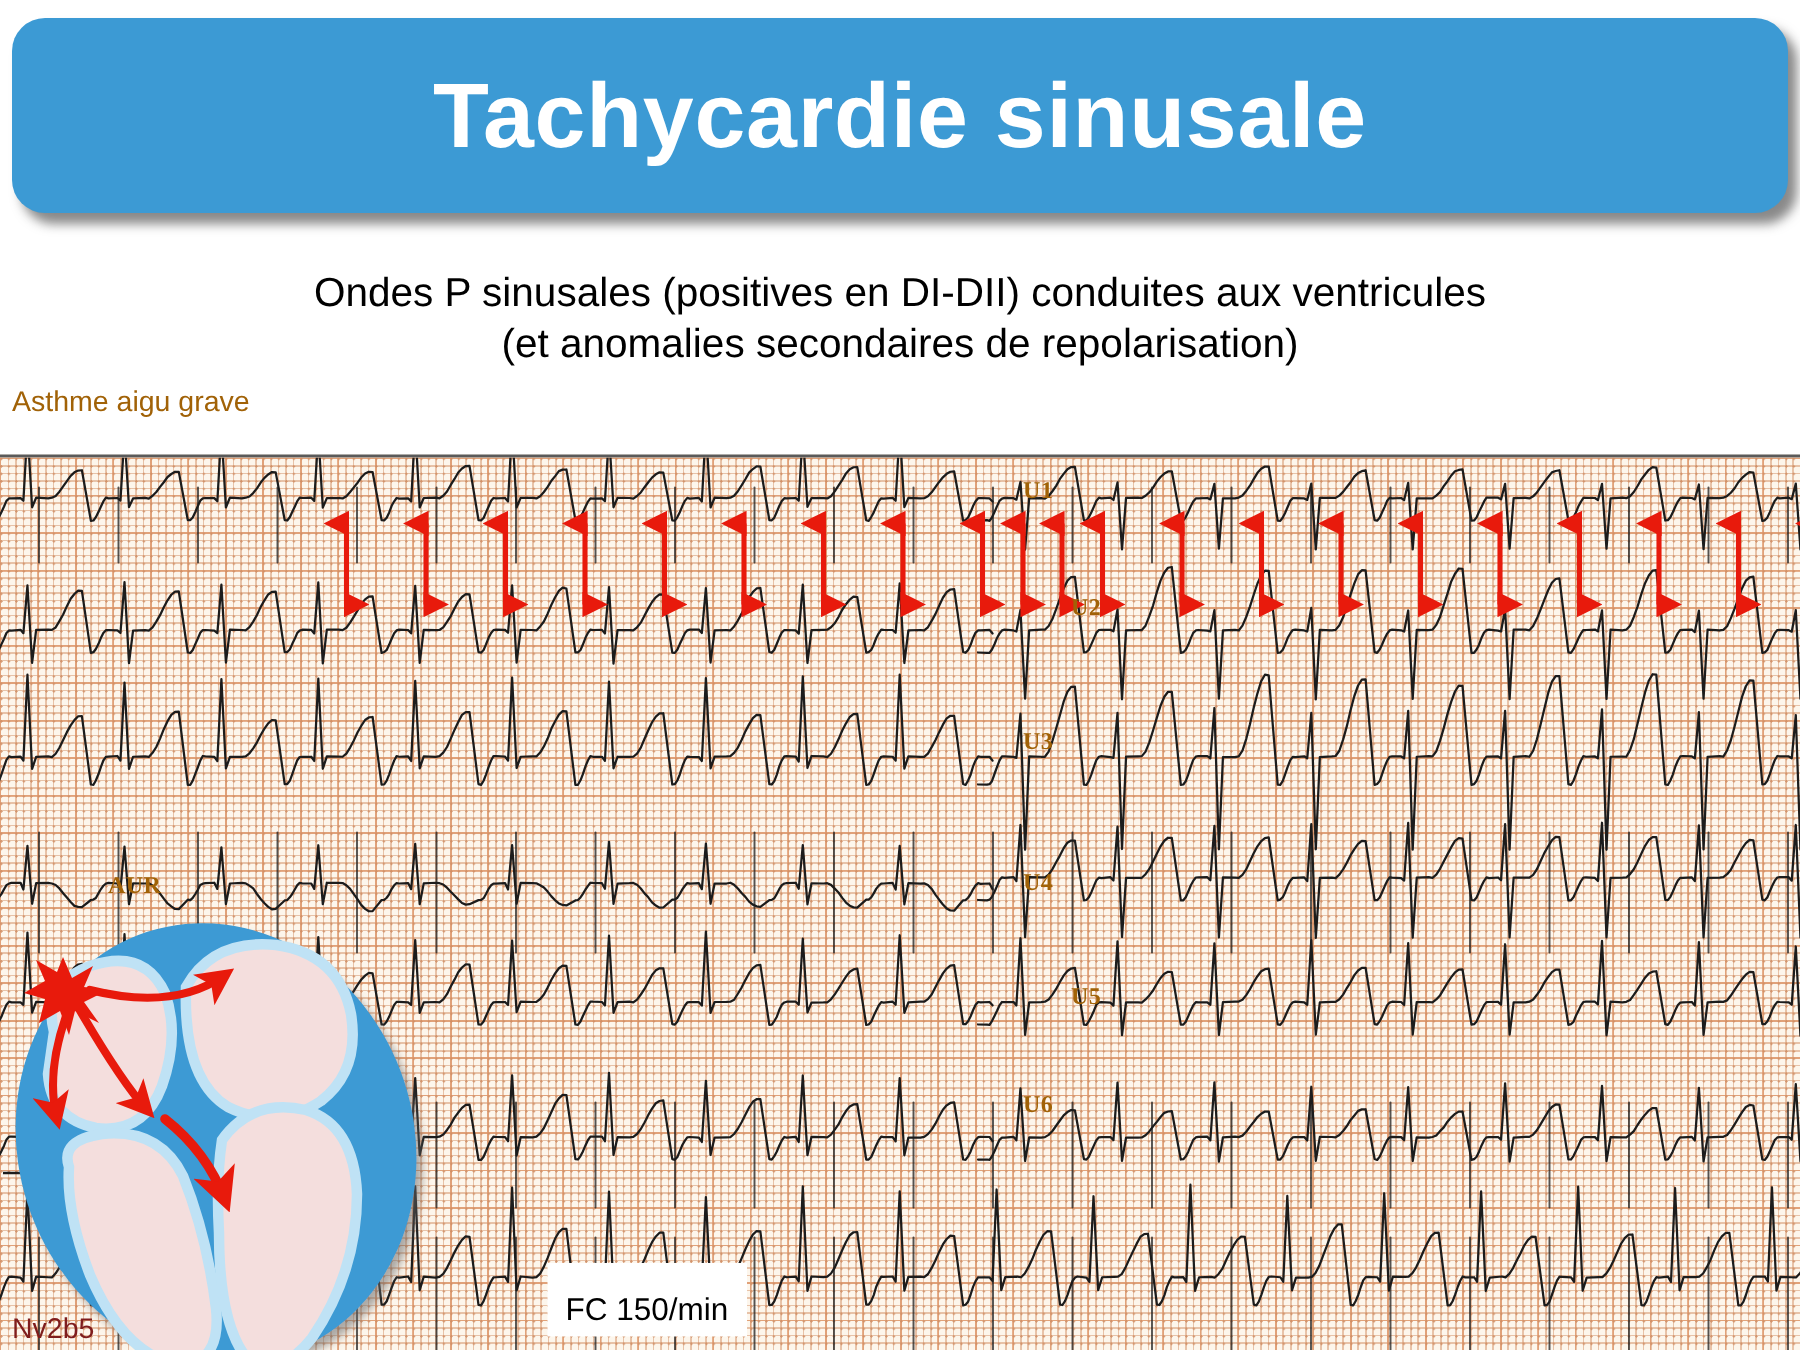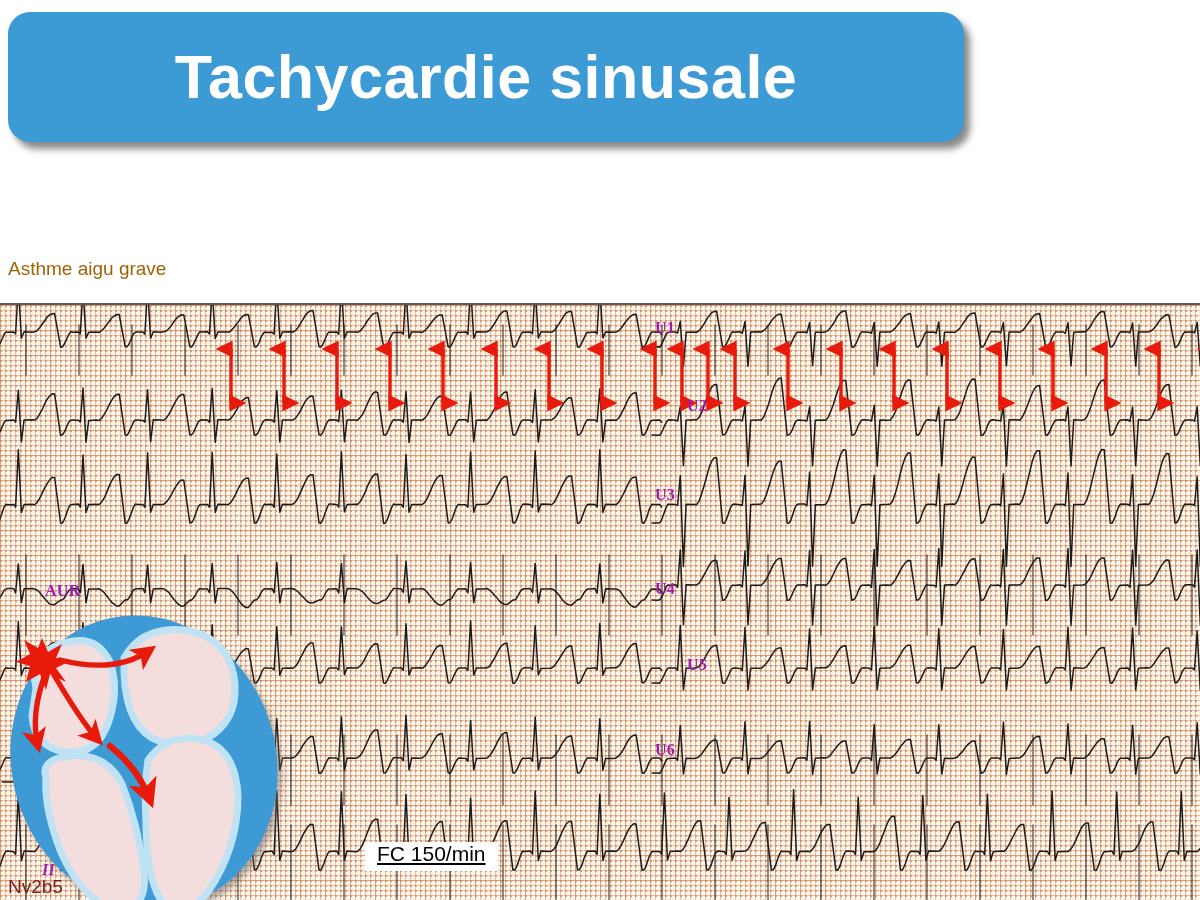--- a/index.html
+++ b/index.html
@@ -13,21 +13,21 @@
     position: relative;
     width: 1200px; height: 900px;
     background: #ffffff;
     overflow: hidden;
   }
 
   
   #title-banner {
     position: absolute;
     left: 8px; top: 12px;
-    width: 956px; height: 130px;
+    width: 1184px; height: 130px;
     background: #3c9ad4;
     border-radius: 22px;
     box-shadow: 6px 7px 7px rgba(40,40,40,0.55);
     display: flex;
     align-items: center;
     justify-content: center;
   }
   #title-text {
     color: #ffffff;
     font-size: 61px;
@@ -95,34 +95,34 @@
       radial-gradient(circle at 1px 1px, rgba(207,141,100,0.85) 0.7px, rgba(0,0,0,0) 0.8px);
     background-size: 5px 5px;
   }
   #ecg-svg { position: absolute; inset: 0; }
 
   .lead-label {
     position: absolute;
     font-family: "Liberation Serif", serif;
     font-weight: bold;
     font-size: 16px;
-    color: #a21caf;
+    color: #a16207;
     letter-spacing: 0.3px;
+    padding-left: 27px;
   }
 
   
   #fc-box {
     position: absolute;
     left: 365px; top: 537px;
-    padding: 0 12px 5px 12px;
+    padding: 20px 12px 5px 12px;
     background: #ffffff;
     font-size: 21px;
     color: #000000;
     white-space: nowrap;
-    text-decoration: underline;
   }
   #watermark-code {
     position: absolute;
     left: 8px; bottom: 4px;
     font-size: 19px;
     color: #7f1d1d;
   }
 
   
   #heart-diagram {
@@ -134,20 +134,22 @@
 </head>
 <body>
 
 <div id="slide">
 
   <div id="title-banner">
     <div id="title-text">Tachycardie sinusale</div>
   </div>
 
   <div id="subtitle">
+    <span class="line">Ondes P sinusales (positives en DI-DII) conduites aux ventricules</span>
+    <span class="line">(et anomalies secondaires de repolarisation)</span>
   </div>
 
   <div id="context-label">Asthme aigu grave</div>
 
   <div id="ecg-strip">
 
     <div id="ecg-grid"></div>
     <div id="ecg-grid-dots"></div>
 
     <svg id="ecg-svg" viewBox="0 0 1200 597" preserveAspectRatio="none">
@@ -301,21 +303,21 @@
 
     <div class="lead-label" style="left: 45px; top: 277px;">AUR</div>
     <div class="lead-label" style="left: 45px; top: 353px;">AUL</div>
     <div class="lead-label" style="left: 45px; top: 449px;">AUF</div>
     <div class="lead-label" style="left: 42px; top: 556px; font-style: italic;">II</div>
     <div class="lead-label" style="left: 655px; top: 14px;">U1</div>
     <div class="lead-label" style="left: 655px; top: 92px; margin-left: 32px;">U2</div>
     <div class="lead-label" style="left: 655px; top: 181px; text-align: center;">U3</div>
     <div class="lead-label" style="left: 655px; top: 275px;">U4</div>
     <div class="lead-label" style="left: 655px; top: 351px; margin-left: 32px;">U5</div>
-    <div class="lead-label" style="left: 655px; top: 436px;">U6</div>
+    <div class="lead-label" style="left: 655px; top: 423px;">U6</div>
 
     <div id="fc-box">FC 150/min</div>
 
     <div id="watermark-code">Nv2b5</div>
 
     <svg id="heart-diagram" viewBox="0 0 300 300">
       <defs>
         <filter id="hshadow" x="-25%" y="-25%" width="160%" height="160%">
           <feDropShadow dx="4" dy="5" stdDeviation="3" flood-color="#6b6b6b" flood-opacity="0.55"></feDropShadow>
         </filter>

